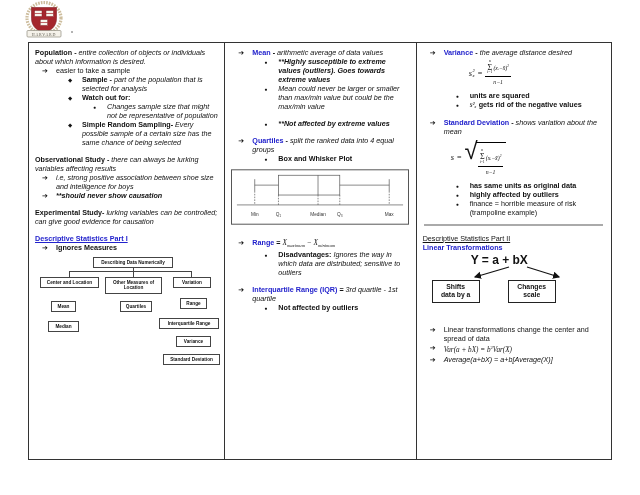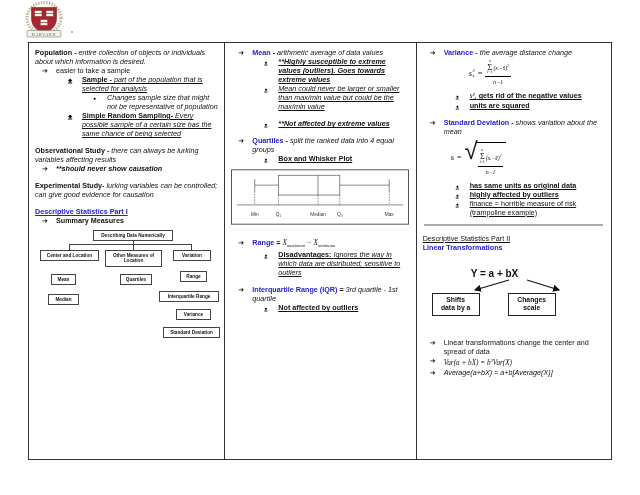--- a/index.html
+++ b/index.html
@@ -13,21 +13,21 @@
          display:flex;box-sizing:border-box;background:#fff;}
   .col{box-sizing:border-box;border-right:1px solid #333;padding:5px 6px 4px 6px;overflow:hidden;
        font-size:7.2px;line-height:9px;}
   .col1{width:197px;}
   .col2{width:192px;}
   .col3{width:195px;border-right:none;}
   
   .para{margin:0;}
   .li{display:flex;justify-content:flex-end;}
   .lvl1{padding-left:7px;}
-  .lvl2{padding-left:33px;text-decoration:underline;}
+  .lvl2{padding-left:33px;}
   .lvl3{padding-left:58px;}
   .mk{flex:0 0 14px;}
   .mk-arrow{font-size:7px;}
   .mk-diamond{font-size:5.5px;transform:translateY(0.5px);}
   .mk-dot{font-size:5px;transform:translateY(0.5px);}
   .tx{flex:1 1 auto;}
   .gap{height:8px;}
   .sg-b{font-weight:bold;}
   .sg-i{font-style:italic;}
   .sg-bi{font-weight:bold;font-style:italic;}
@@ -54,21 +54,21 @@
   .frac .num{display:flex;align-items:center;border-bottom:1px solid #000;padding:0 2px 1px 2px;}
   .frac .den{padding-top:1px;font-style:italic;}
   .sum{display:inline-flex;flex-direction:column;align-items:center;font-size:3.8px;line-height:3.9px;font-style:normal;margin-right:1px;}
   .sum .sig{font-size:8px;line-height:7.5px;font-style:normal;}
   .expr sup{font-size:60%;}
   .sqrt{display:inline-flex;align-items:flex-start;}
   .sqrt-sign{font-family:"DejaVu Sans",sans-serif;font-size:24px;line-height:24px;font-weight:100;margin-right:-2px;}
   .sqrt-body{border-top:1px solid #000;padding:2px 3px 0 2px;margin-top:3px;}
   
   .divider{border-top:2px solid #aaa;margin:7px 2px 8px 1px;}
-  .tf-formula{font-weight:bold;font-size:10px;margin:17px 0 0 48px;}
+  .tf-formula{font-weight:bold;font-size:12px;margin:4px 0 0 48px;}
   .tf-arrows{display:block;margin-left:24px;}
   .tf-row{display:flex;margin-left:9px;}
   .tf-box{border:1px solid #222;font-weight:bold;font-size:6.8px;line-height:8.5px;
           text-align:center;white-space:pre-line;padding:2px 3px;min-width:48px;box-sizing:border-box;}
   .tf-box.right{margin-left:28px;}
   .tf-after{margin-top:22px;}
 </style>
 </head>
 <body>
 
@@ -96,41 +96,49 @@
       <div>
           <div class="para"><span class="tx"><span class="sg-b">Population - </span><span class="sg-i">entire collection of objects or individuals about which information is desired.</span></span></div>
           <div class="li lvl1">
             <span class="mk mk-arrow">➔</span>
             <span class="tx"><span class="sg-r">easier to take a sample</span></span>
           </div>
           <div class="li lvl2">
             <span class="mk mk-diamond">◆</span>
             <span class="tx"><span class="sg-b">Sample - </span><span class="sg-i">part of the population that is selected for analysis</span></span>
           </div>
+          <div class="li lvl2">
+            <span class="mk mk-diamond">◆</span>
+            <span class="tx"><span class="sg-b">Watch out for:</span></span>
+          </div>
           <div class="li lvl3">
             <span class="mk mk-dot">●</span>
             <span class="tx"><span class="sg-i">Changes sample size that might not be representative of population</span></span>
           </div>
           <div class="li lvl2">
             <span class="mk mk-diamond">◆</span>
             <span class="tx"><span class="sg-b">Simple Random Sampling- </span><span class="sg-i">Every possible sample of a certain size has the same chance of being selected</span></span>
           </div>
           <div class="gap"></div>
           <div class="para"><span class="tx"><span class="sg-b">Observational Study - </span><span class="sg-i">there can always be lurking variables affecting results</span></span></div>
           <div class="li lvl1">
             <span class="mk mk-arrow">➔</span>
+            <span class="tx"><span class="sg-i">i.e, strong positive association between shoe size and intelligence for boys</span></span>
+          </div>
+          <div class="li lvl1">
+            <span class="mk mk-arrow">➔</span>
             <span class="tx"><span class="sg-bi">**should never show causation</span></span>
           </div>
           <div class="gap"></div>
           <div class="para"><span class="tx"><span class="sg-b">Experimental Study- </span><span class="sg-i">lurking variables can be controlled; can give good evidence for causation</span></span></div>
           <div class="gap"></div>
           <div class="para"><span class="tx"><span class="sg-hu">Descriptive Statistics Part I</span></span></div>
           <div class="li lvl1">
             <span class="mk mk-arrow">➔</span>
-            <span class="tx"><span class="sg-b">Summary Measures</span></span>
+            <span class="tx"><span class="sg-b">Ignores Measures</span></span>
           </div>
         </div>
 
       <div class="flowchart">
         <div class="fc-box" style="left:58px;top:0;width:80px;">Describing Data Numerically</div>
         <div class="fc-line" style="left:98px;top:10px;width:1px;height:4px;"></div>
         <div class="fc-line" style="left:34px;top:14px;width:123px;height:1px;"></div>
         <div class="fc-line" style="left:34px;top:15px;width:1px;height:5px;"></div>
         <div class="fc-line" style="left:98px;top:15px;width:1px;height:5px;"></div>
         <div class="fc-line" style="left:156px;top:15px;width:1px;height:5px;"></div>
@@ -225,21 +233,21 @@
             <span class="mk mk-dot">●</span>
             <span class="tx"><span class="sg-b">Not affected by outliers</span></span>
           </div>
         </div>
     </div>
 
     <div class="col col3">
       <div>
           <div class="li lvl1">
             <span class="mk mk-arrow">➔</span>
-            <span class="tx"><span class="sg-hb">Variance</span><span class="sg-b"> - </span><span class="sg-i">the average distance change</span></span>
+            <span class="tx"><span class="sg-hb">Variance</span><span class="sg-b"> - </span><span class="sg-i">the average distance desired</span></span>
           </div>
         </div>
 
       <div class="formula">
         <span class="f-lhs">
           <span>s</span>
             <span class="supsub">
               <span>2</span>
               <span>x</span>
             </span>
@@ -254,25 +262,25 @@
             </span>
             <span class="expr"><span>(xᵢ−x̄)</span><sup>2</sup></span>
           </span>
           <span class="den">n−1</span>
         </span>
       </div>
 
       <div>
           <div class="li lvl2">
             <span class="mk mk-dot">●</span>
+            <span class="tx"><span class="sg-b">units are squared</span></span>
+          </div>
+          <div class="li lvl2">
+            <span class="mk mk-dot">●</span>
             <span class="tx"><span class="sg-m">s²ₓ</span><span class="sg-b"> gets rid of the negative values</span></span>
-          </div>
-          <div class="li lvl2">
-            <span class="mk mk-dot">●</span>
-            <span class="tx"><span class="sg-b">units are squared</span></span>
           </div>
         </div>
       <div>
           <div class="gap"></div>
           <div class="li lvl1">
             <span class="mk mk-arrow">➔</span>
             <span class="tx"><span class="sg-hb">Standard Deviation</span><span class="sg-b"> - </span><span class="sg-i">shows variation about the mean</span></span>
           </div>
         </div>
 

